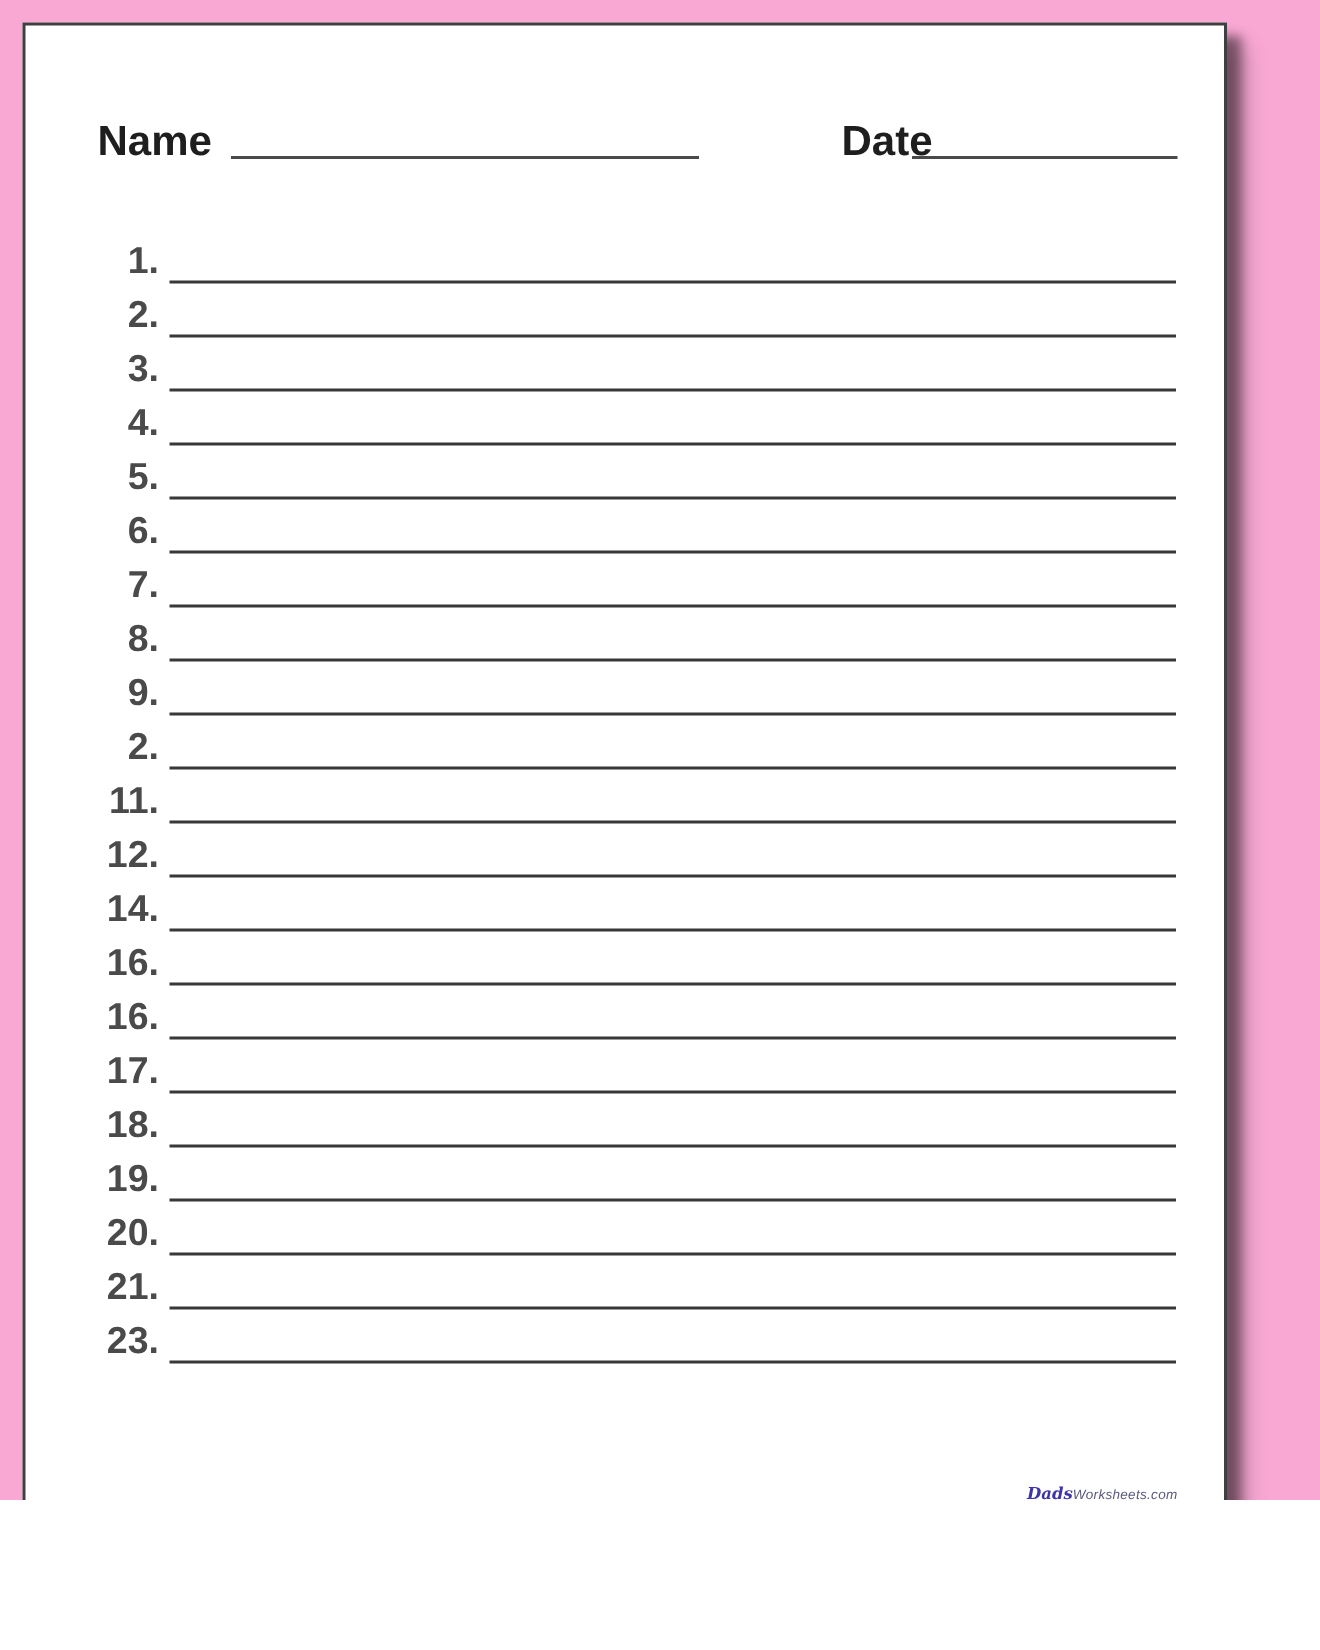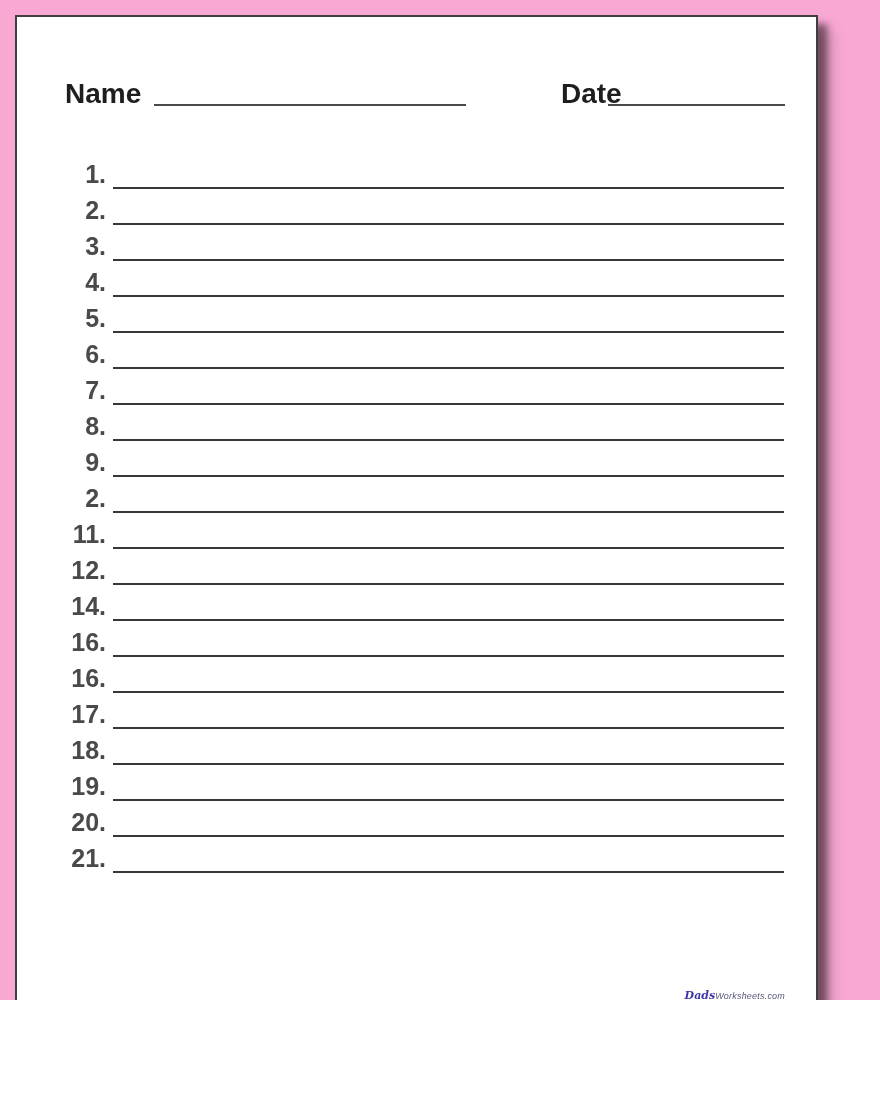--- a/index.html
+++ b/index.html
@@ -148,20 +148,24 @@
     <span class="num">20.</span>
     <span class="rule"></span>
   </div>
 
   <div class="row">
     <span class="num">21.</span>
     <span class="rule"></span>
   </div>
 
 
+  <div class="row">
+    <span class="num">23.</span>
+    <span class="rule"></span>
+  </div>
 </div>
 
     <div class="watermark">
       <span class="wm-script">Dads</span><span class="wm-rest">Worksheets.com</span>
     </div>
 
   </div>
 </div>
 
 </body></html>

